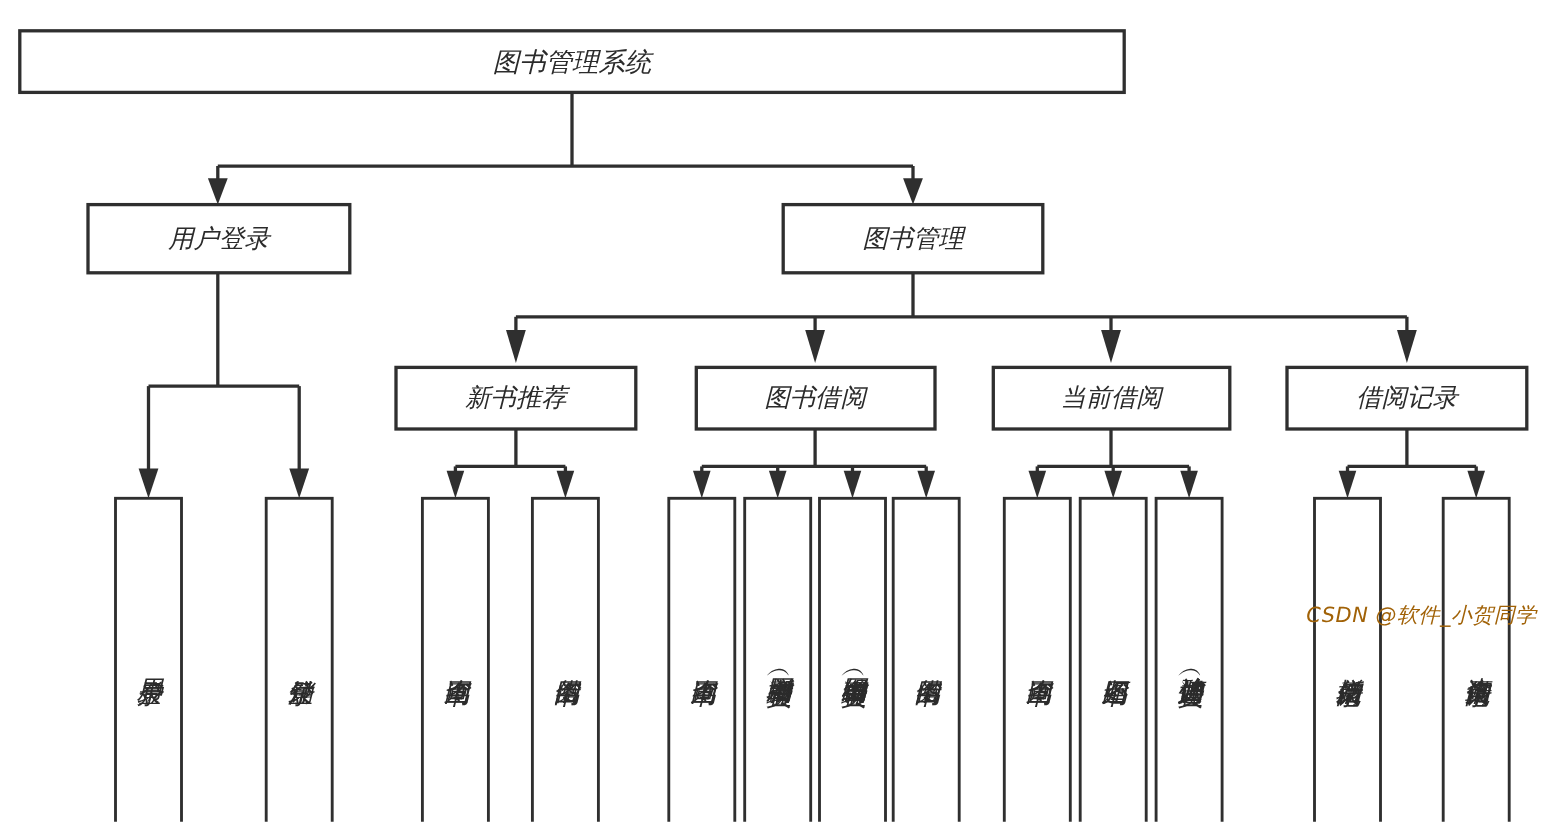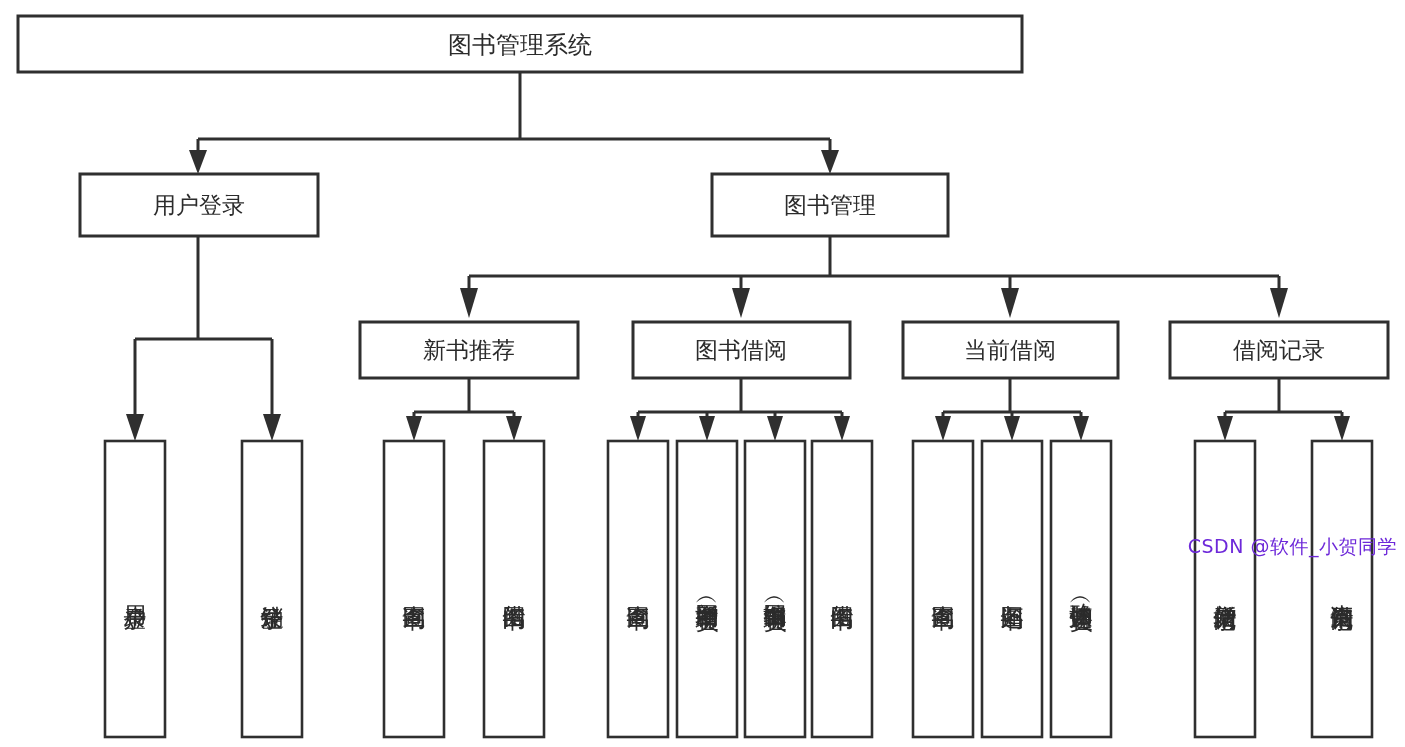--- a/index.html
+++ b/index.html
@@ -10,23 +10,24 @@
   body {
     width: 1405px;
     height: 747px;
     position: relative;
     overflow: hidden;
     font-family: "DejaVu Sans", "Liberation Sans", sans-serif;
   }
   #diagram-root {
     position: absolute;
     left: 0;
-    top: 4px;
+    top: 16px;
     width: 1405px;
     height: 562px;
+    font-style: italic;
   }
   svg.tree {
     display: block;
     width: 1405px;
     height: 747px;
   }
   .node-box {
     fill: #ffffff;
     stroke: #2f2f2f;
     stroke-width: 3;
@@ -69,21 +70,21 @@
     text-align: center;
     white-space: nowrap;
     pointer-events: none;
   }
   .watermark {
     position: absolute;
     right: 8px;
     bottom: 6px;
     font-family: "DejaVu Sans", "Liberation Sans", sans-serif;
     font-size: 19px;
-    color: #6d28d9;
+    color: #a16207;
     letter-spacing: 0.5px;
     white-space: nowrap;
   }
 </style>
 </head>
 <body>
 
 <div id="diagram-root">
 
   <svg class="tree" viewBox="0 0 1405 747" xmlns="http://www.w3.org/2000/svg">

